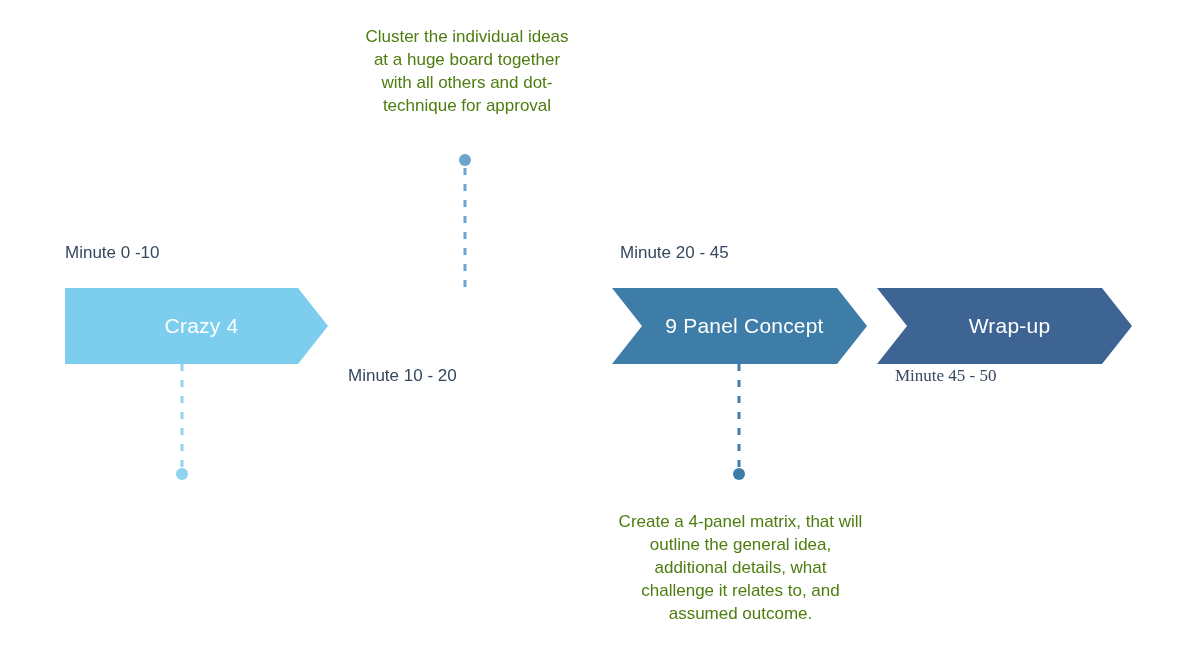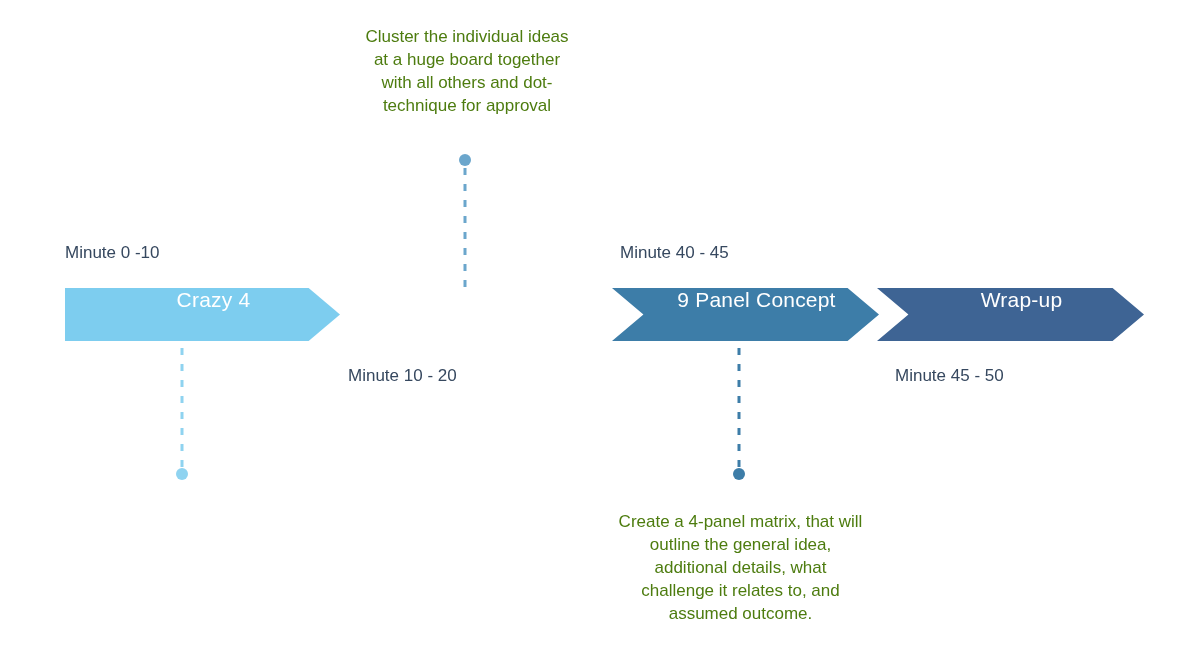--- a/index.html
+++ b/index.html
@@ -19,24 +19,24 @@
   #stage {
     position: absolute;
     left: 0; top: 0;
     width: 1191px;
     height: 652px;
   }
 
   
   .arrow {
     position: absolute;
-    height: 53px;
+    height: 76px;
     display: flex;
+    align-items: center;
     justify-content: center;
-    padding-left: 12px;
   }
   .arrow .arrow-label {
     position: relative;
     z-index: 2;
     color: #ffffff;
     font-size: 21px;
     font-weight: 400;
     letter-spacing: 0.2px;
     white-space: nowrap;
     padding-left: 10px;
@@ -117,22 +117,22 @@
     <svg viewBox="0 0 255 60" preserveAspectRatio="none" aria-hidden="true">
       <path d="M0,0 L225,0 L255,30 L225,60 L0,60 L30,30 Z" fill="#3E6494"></path>
     </svg>
     <span class="arrow-label">Wrap-up</span>
   </div>
 
   <div class="time-caption" style="left:65px; top:243px; width:233px;">Minute 0 -10</div>
 
   <div class="time-caption" style="left:348px; top:366px; width:233px;">Minute 10 - 20</div>
 
-  <div class="time-caption" style="left:620px; top:243px; width:225px;">Minute 40 - 45</div>
+  <div class="time-caption" style="left:620px; top:243px; width:225px;">Minute 20 - 45</div>
 
-  <div class="time-caption" style="left:895px; top:366px; width:225px;">Minute 45 - 50</div>
+  <div class="time-caption" style="left:895px; top:366px; width:225px;font-family:Liberation Serif, serif;">Minute 45 - 50</div>
 
   <div class="note" style="left:363px; top:26px; width:208px;">Cluster the individual ideas at a huge board together with all others and dot-technique for approval</div>
 
 
   <div class="note" style="left:618px; top:511px; width:245px;">Create a 4-panel matrix, that will outline the general idea, additional details, what challenge it relates to, and assumed outcome.</div>
 
 </div>
 
 </body></html>

